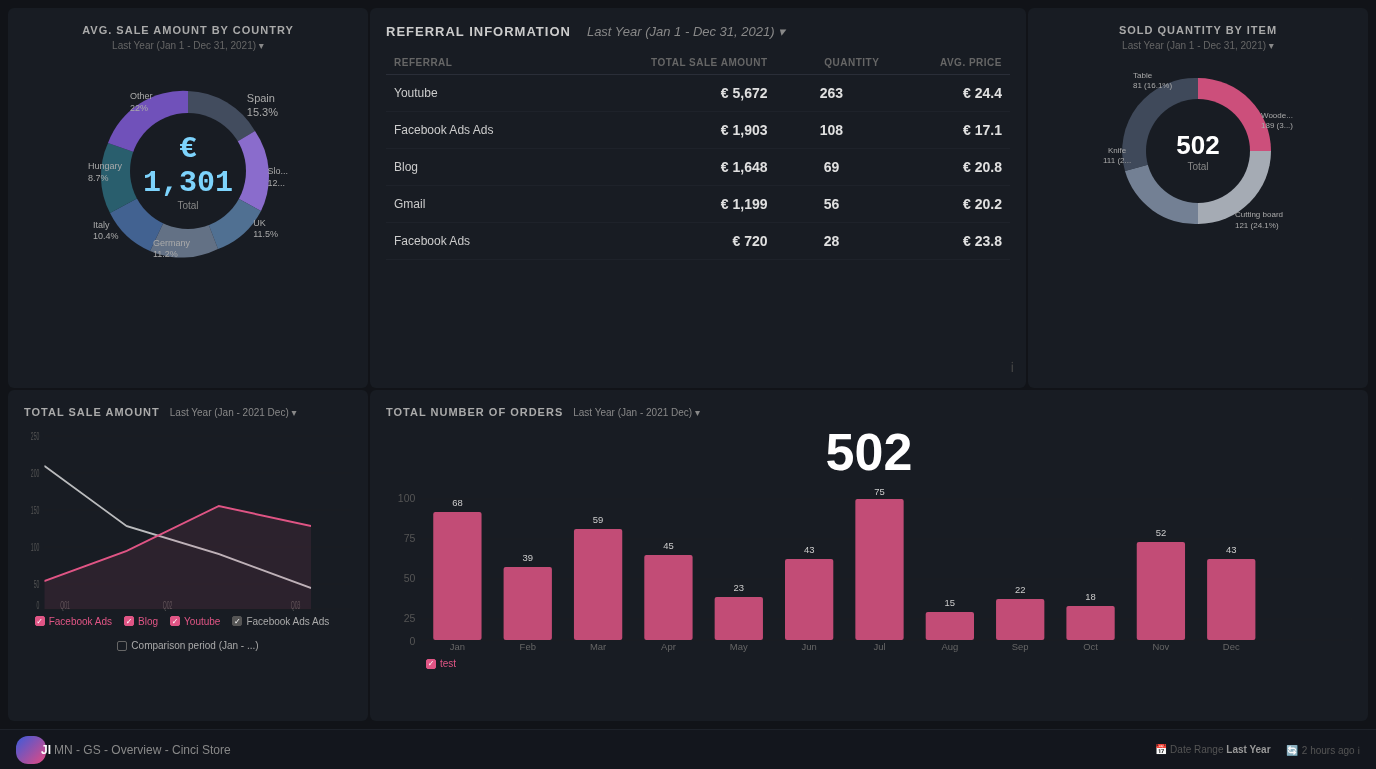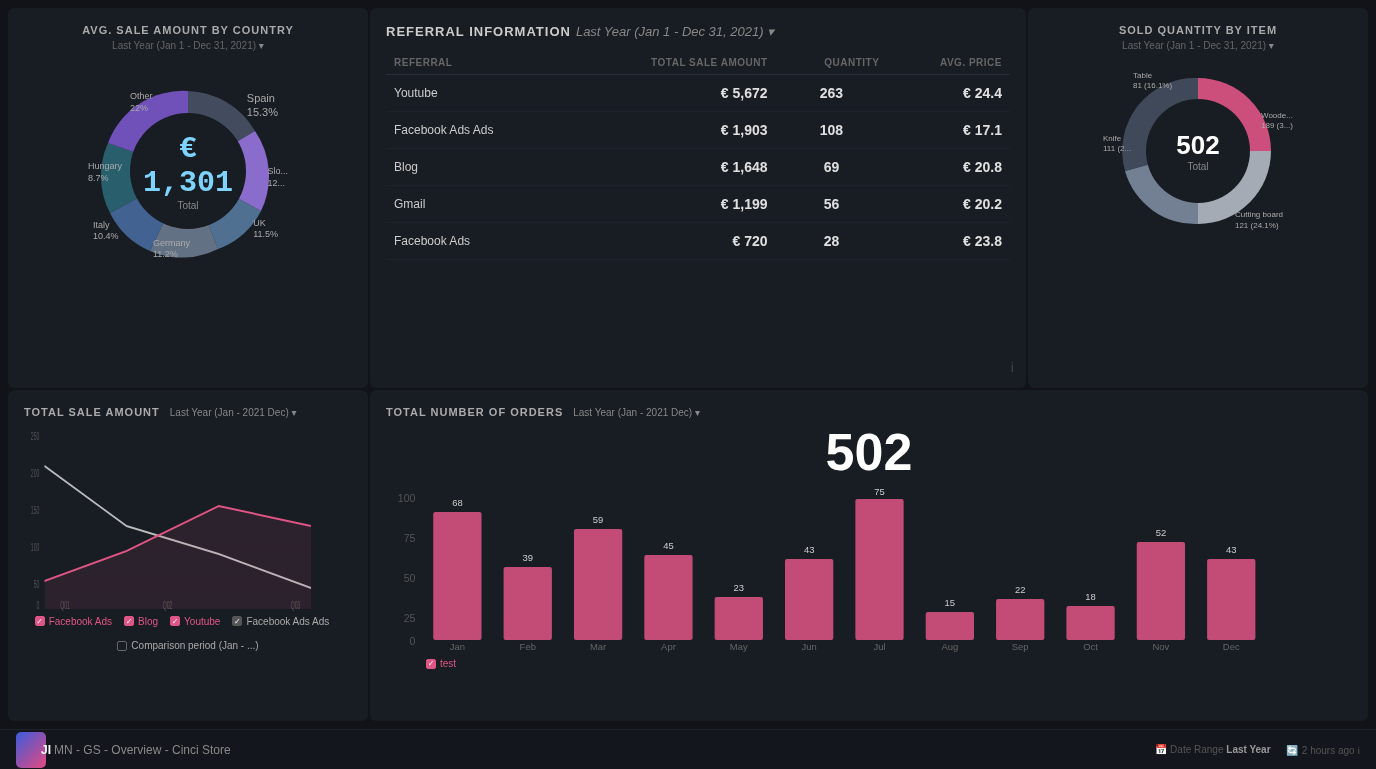--- a/index.html
+++ b/index.html
@@ -71,21 +71,21 @@
     .donut-center .small-label {
       font-size: 10px;
       color: #888;
     }
 
     
     .referral-panel { grid-column: 2; grid-row: 1; }
     .referral-header {
       display: flex;
       align-items: flex-end;
-      gap: 5px;
+      gap: 16px;
       margin-bottom: 12px;
     }
     .referral-title {
       font-size: 13px;
       font-weight: 700;
       color: #ccc;
       letter-spacing: 1px;
       text-transform: uppercase;
     }
     .ref-table {
@@ -225,23 +225,23 @@
       justify-content: space-between;
       padding: 0 16px;
       border-top: 1px solid #1e222a;
     }
     .bottom-left {
       display: flex;
       align-items: center;
       gap: 8px;
     }
     .app-icon {
-      width: 24px; height: 36px;
+      width: 24px; height: 28px;
       background: linear-gradient(135deg, #3b5bdb, #e64980);
-      border-radius: 5px;
+      border-radius: 12px;
       display: flex;
       align-items: center;
       justify-content: center;
       font-size: 12px;
       font-weight: 700;
       color: #fff;
       padding-left: 30px;
     }
     .bottom-right {
       display: flex;
@@ -369,21 +369,21 @@
 
         <circle cx="90" cy="90" r="52" fill="#181c23"></circle>
       </svg>
       <div class="sold-donut-center">
         <div class="big-num">502</div>
         <div class="total-lbl">Total</div>
       </div>
       
       <div style="position:absolute;top:10px;left:25px;font-size:8px;color:#aaa;line-height:1.3;">Table<br>81 (16.1%)</div>
       <div style="position:absolute;top:50px;right:-5px;font-size:8px;color:#aaa;line-height:1.3;">Woode...<br>189 (3...)</div>
-      <div style="position:absolute;top:73px;left:-5px;font-size:8px;color:#aaa;line-height:1.3;">Knife<br>111 (2...</div>
+      <div style="position:absolute;top:85px;left:-5px;font-size:8px;color:#aaa;line-height:1.3;text-align:center;">Knife<br>111 (2...</div>
       <div style="position:absolute;bottom:10px;right:5px;font-size:8px;color:#aaa;line-height:1.3;">Cutting board<br>121 (24.1%)</div>
     </div>
   </div>
 
   <div class="panel total-sale-panel">
     <div class="chart-header">
       <span class="chart-title">TOTAL SALE AMOUNT</span>
       <span style="color:#888;font-size:10px;cursor:pointer;">
         <span>Last Year (Jan - 2021 Dec)</span> ▾
       </span>

